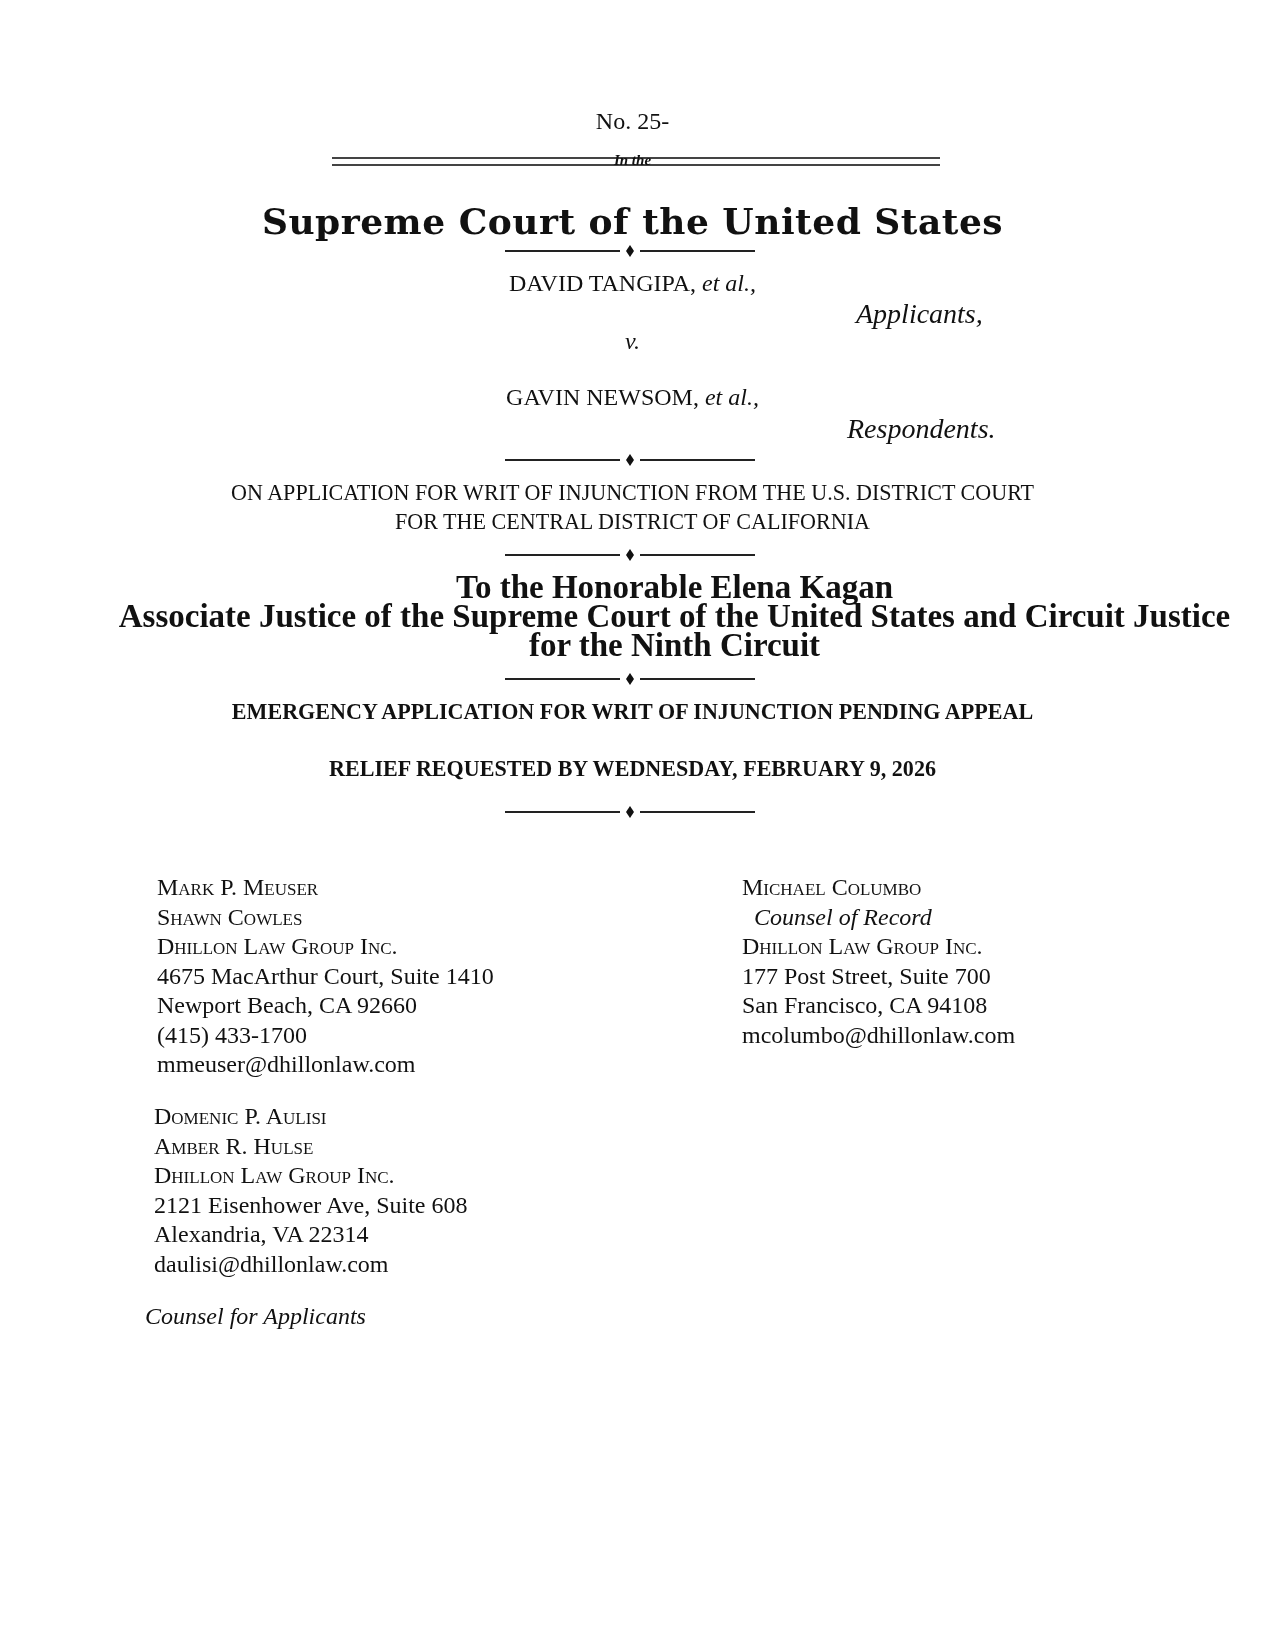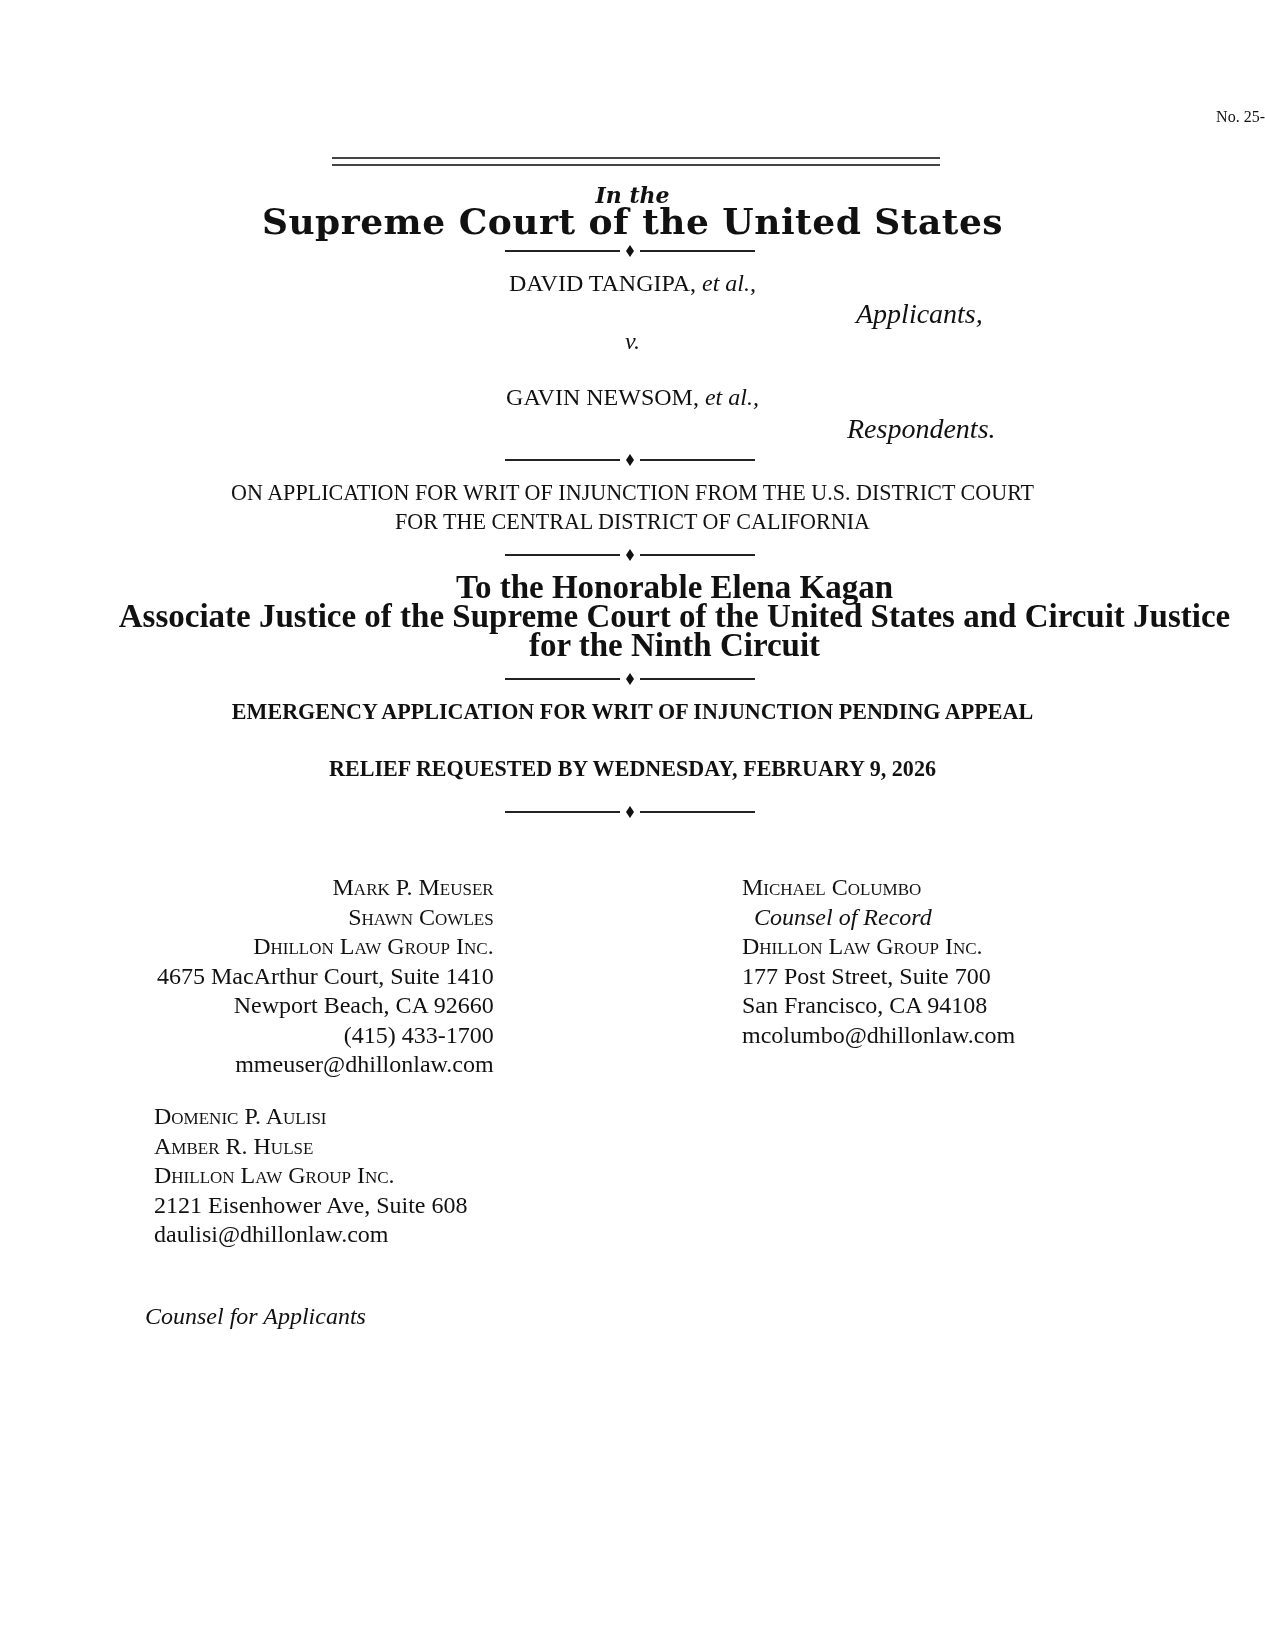--- a/index.html
+++ b/index.html
@@ -1,23 +1,23 @@
 <!DOCTYPE html>
 <html><head>
 <meta charset="utf-8">
 <style>
   html, body { margin: 0; padding: 0; background: #ffffff; }
   body { width: 1265px; height: 1637px; position: relative; color: #111; font-family: "Liberation Serif", "DejaVu Serif", serif; overflow: hidden; }
   .abs { position: absolute; }
   .center { left: 0; width: 1265px; text-align: center; }
   .txt { font-size: 33px; line-height: 29px; padding-left: 42px; }
-  .docno { top: 108px; font-size: 16px; text-align: right; }
+  .docno { top: 108px; font-size: 24px; }
   .double-rule { left: 332px; width: 608px; top: 157px; height: 9px; border-top: 2px solid #444; border-bottom: 2px solid #444; box-sizing: border-box; }
   .blackletter { font-family: "DejaVu Serif", serif; font-weight: bold; }
-  .inthe { top: 182px; font-size: 22px; font-style: italic; }
+  .inthe { top: 152px; font-size: 15px; font-style: italic; font-family: Liberation Serif, serif; }
   .court { top: 200px; font-size: 36px; letter-spacing: 0.5px; }
   .divider { left: 505px; width: 250px; height: 14px; }
   .divider .line { position: absolute; top: 6px; height: 2px; background: #222; }
   .divider .l { left: 0; width: 115px; }
   .divider .r { left: 135px; width: 115px; }
   .divider .dia { position: absolute; left: 119px; top: 1px; width: 12px; height: 12px; }
   .party { font-size: 24px; }
   .it { font-style: italic; }
   .role { font-size: 28px; font-style: italic; }
   .upper { font-size: 24px; line-height: 29px; transform: scaleX(0.92); transform-origin: center; }
@@ -92,21 +92,21 @@
   <div class="abs center upper bold" style="top:754px;">RELIEF REQUESTED BY WEDNESDAY, FEBRUARY 9, 2026</div>
 
   <div class="abs divider" style="top:805px;">
     <div class="line l"></div>
     <svg class="dia" viewBox="0 0 12 12">
         <path d="M6 0 L10 6 L6 12 L2 6 Z" fill="#111"></path>
       </svg>
     <div class="line r"></div>
   </div>
 
-  <div class="abs counsel" style="top:873px; left:157px;text-align:right;">
+  <div class="abs counsel" style="top:873px; left:157px;">
     <div class="sc">Mark P. Meuser</div>
     <div class="sc">Shawn Cowles</div>
     <div class="sc">Dhillon Law Group Inc.</div>
     <div>4675 MacArthur Court, Suite 1410</div>
     <div>Newport Beach, CA 92660</div>
     <div>(415) 433-1700</div>
     <div>mmeuser@dhillonlaw.com</div>
   </div>
 
   <div class="abs counsel" style="top:873px; left:733px;margin-left:9px;">
@@ -116,18 +116,19 @@
     <div>177 Post Street, Suite 700</div>
     <div>San Francisco, CA 94108</div>
     <div>mcolumbo@dhillonlaw.com</div>
   </div>
 
   <div class="abs counsel" style="top:1102px; left:154px;">
     <div class="sc">Domenic P. Aulisi</div>
     <div class="sc">Amber R. Hulse</div>
     <div class="sc">Dhillon Law Group Inc.</div>
     <div>2121 Eisenhower Ave, Suite 608</div>
+    <div>Alexandria, VA 22314</div>
     <div>daulisi@dhillonlaw.com</div>
   </div>
 
   <div class="abs counsel it" style="top:1302px; left:145px;text-align:right;">Counsel for Applicants</div>
 
 </div>
 
 </body></html>

